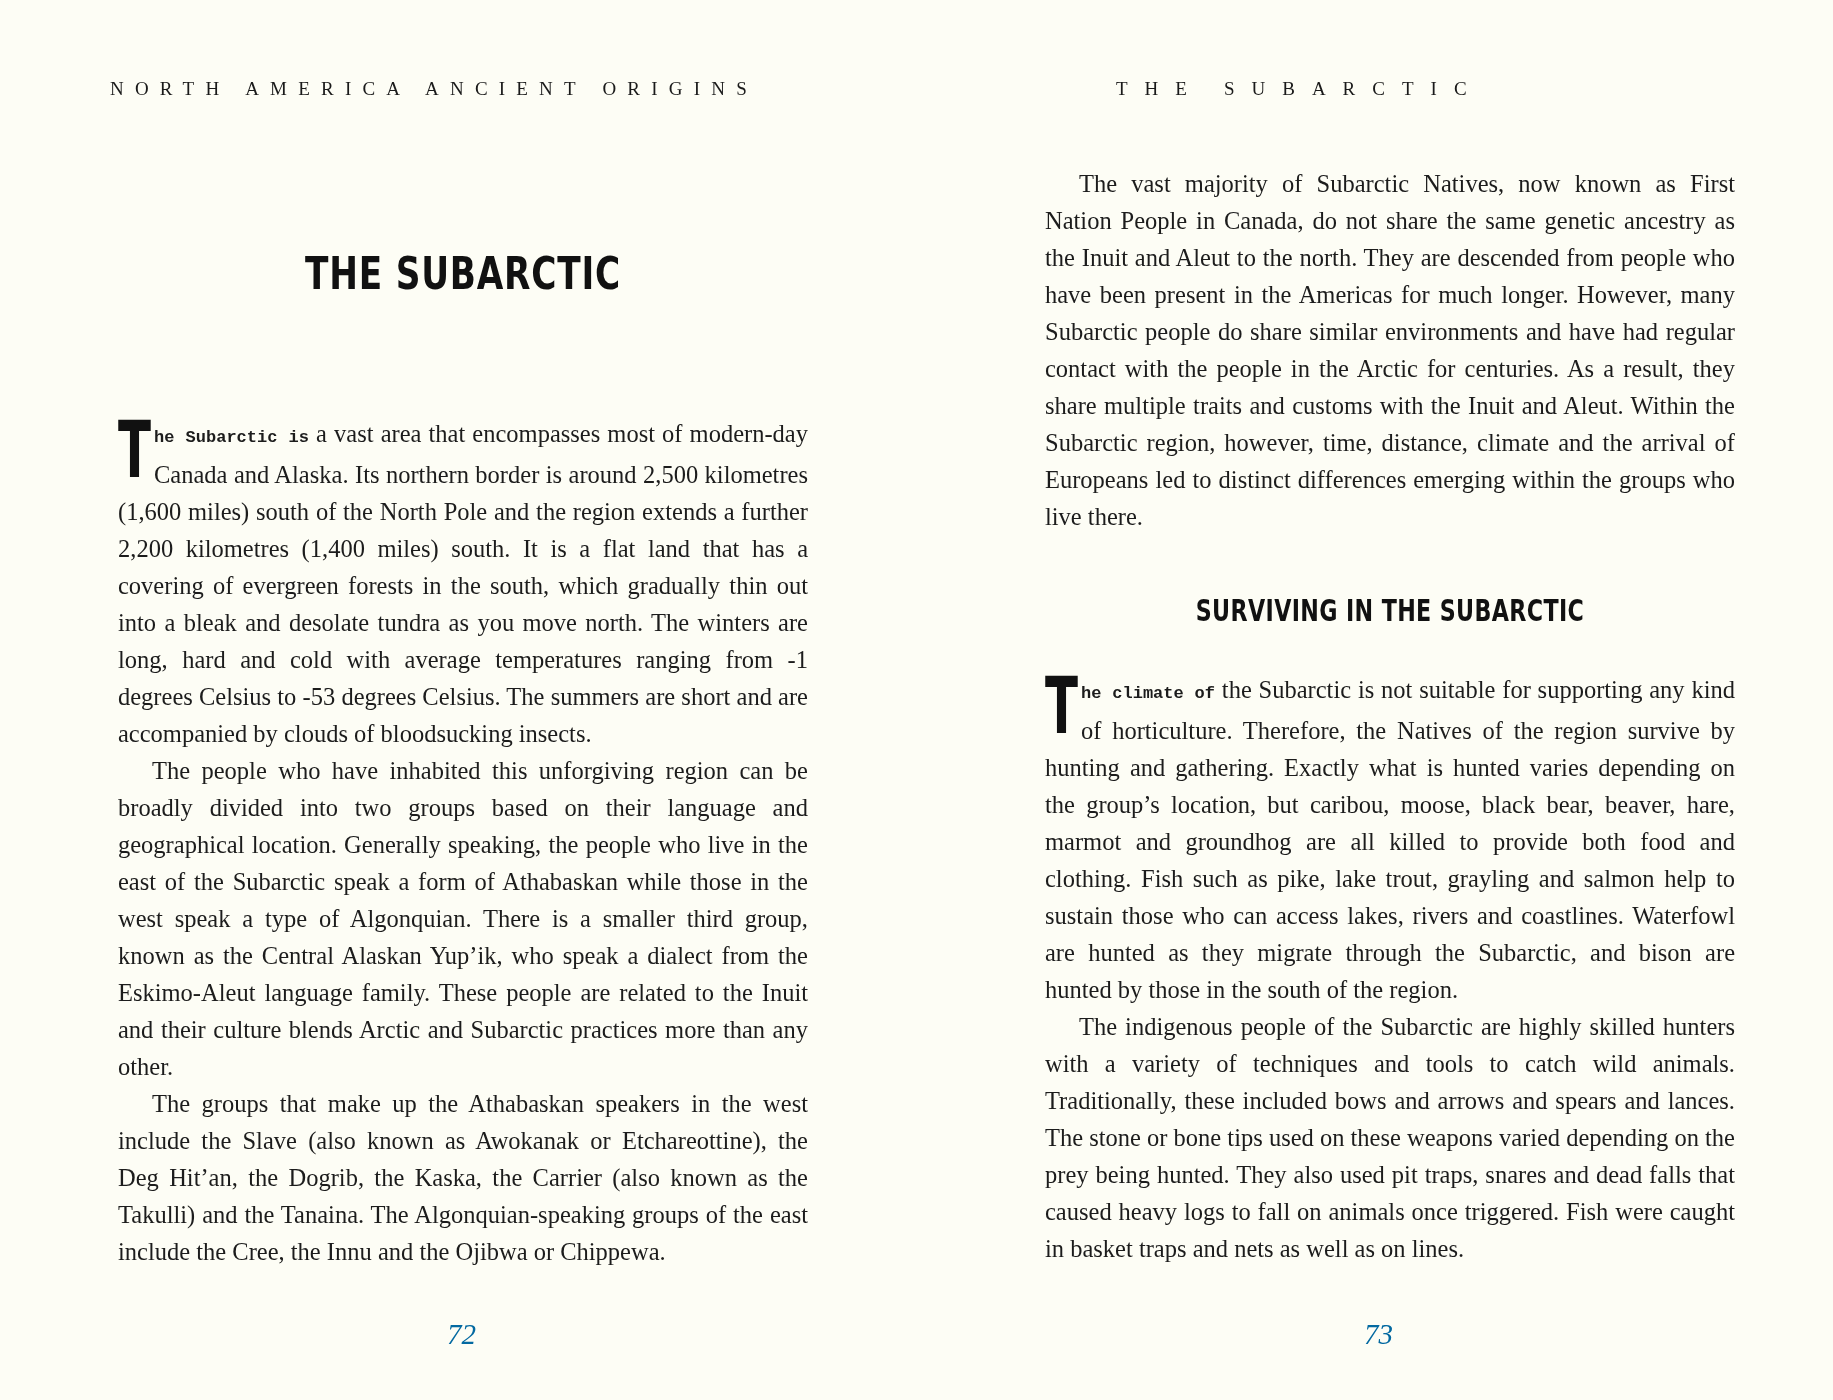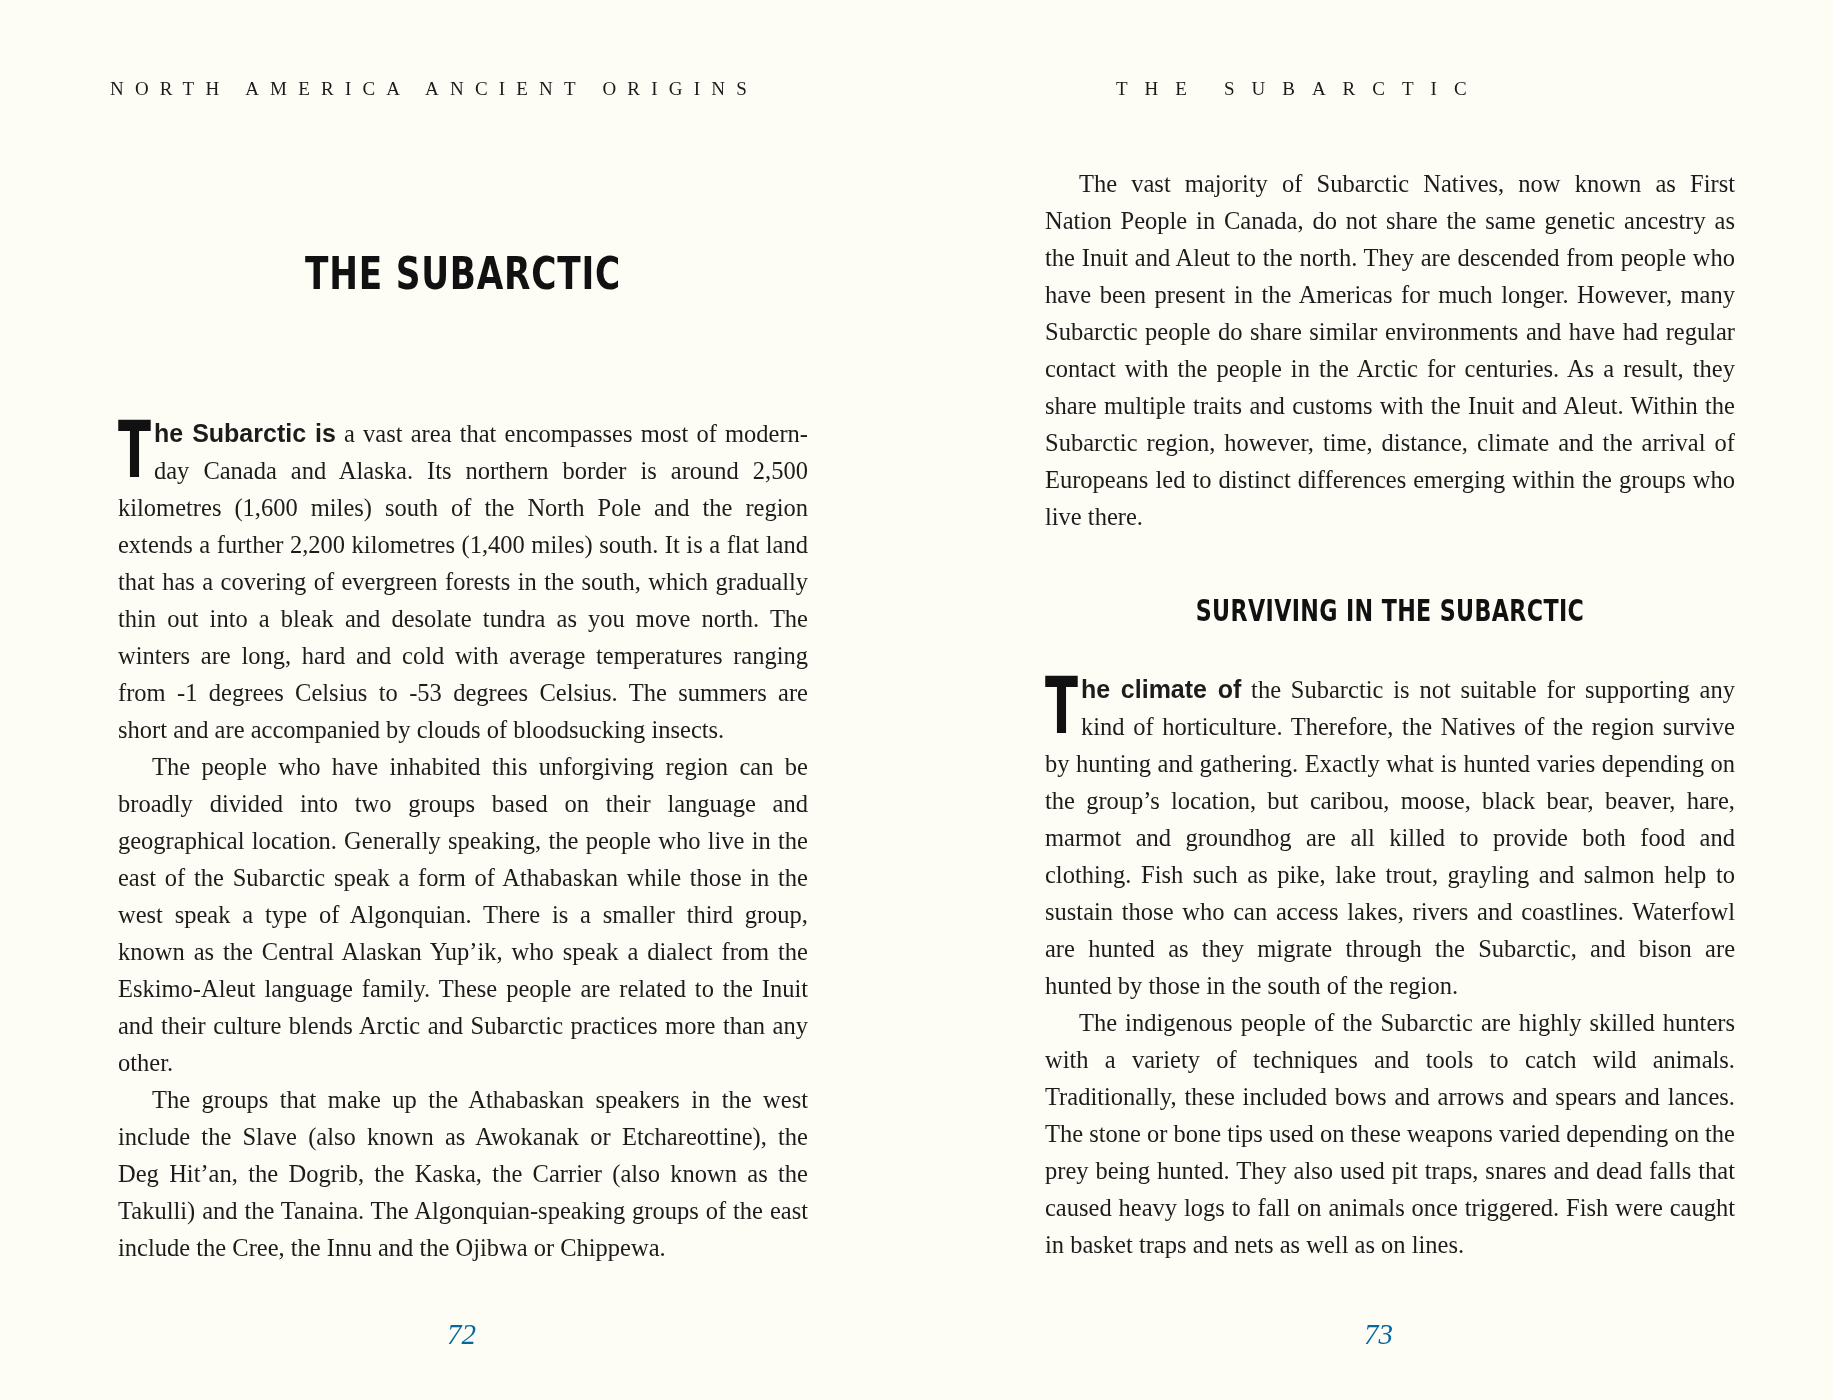--- a/index.html
+++ b/index.html
@@ -78,22 +78,22 @@
       margin: 4px 6px 0 0;
       padding: 0;
       transform: scaleX(0.62);
       transform-origin: left top;
       width: 30px;
       height: 66px;
       color: #111;
     }
     .lead-in {
       font-weight: bold;
-      font-family: Liberation Sans, sans-serif;
-      font-size: 25px;
+      font-family: Liberation Mono, monospace;
+      font-size: 17px;
     }
 
     .section-heading {
       position: absolute;
       top: 593px;
       left: 129px;
       width: 690px;
       text-align: center;
       font-family: "DejaVu Sans", sans-serif;
       font-weight: bold;

